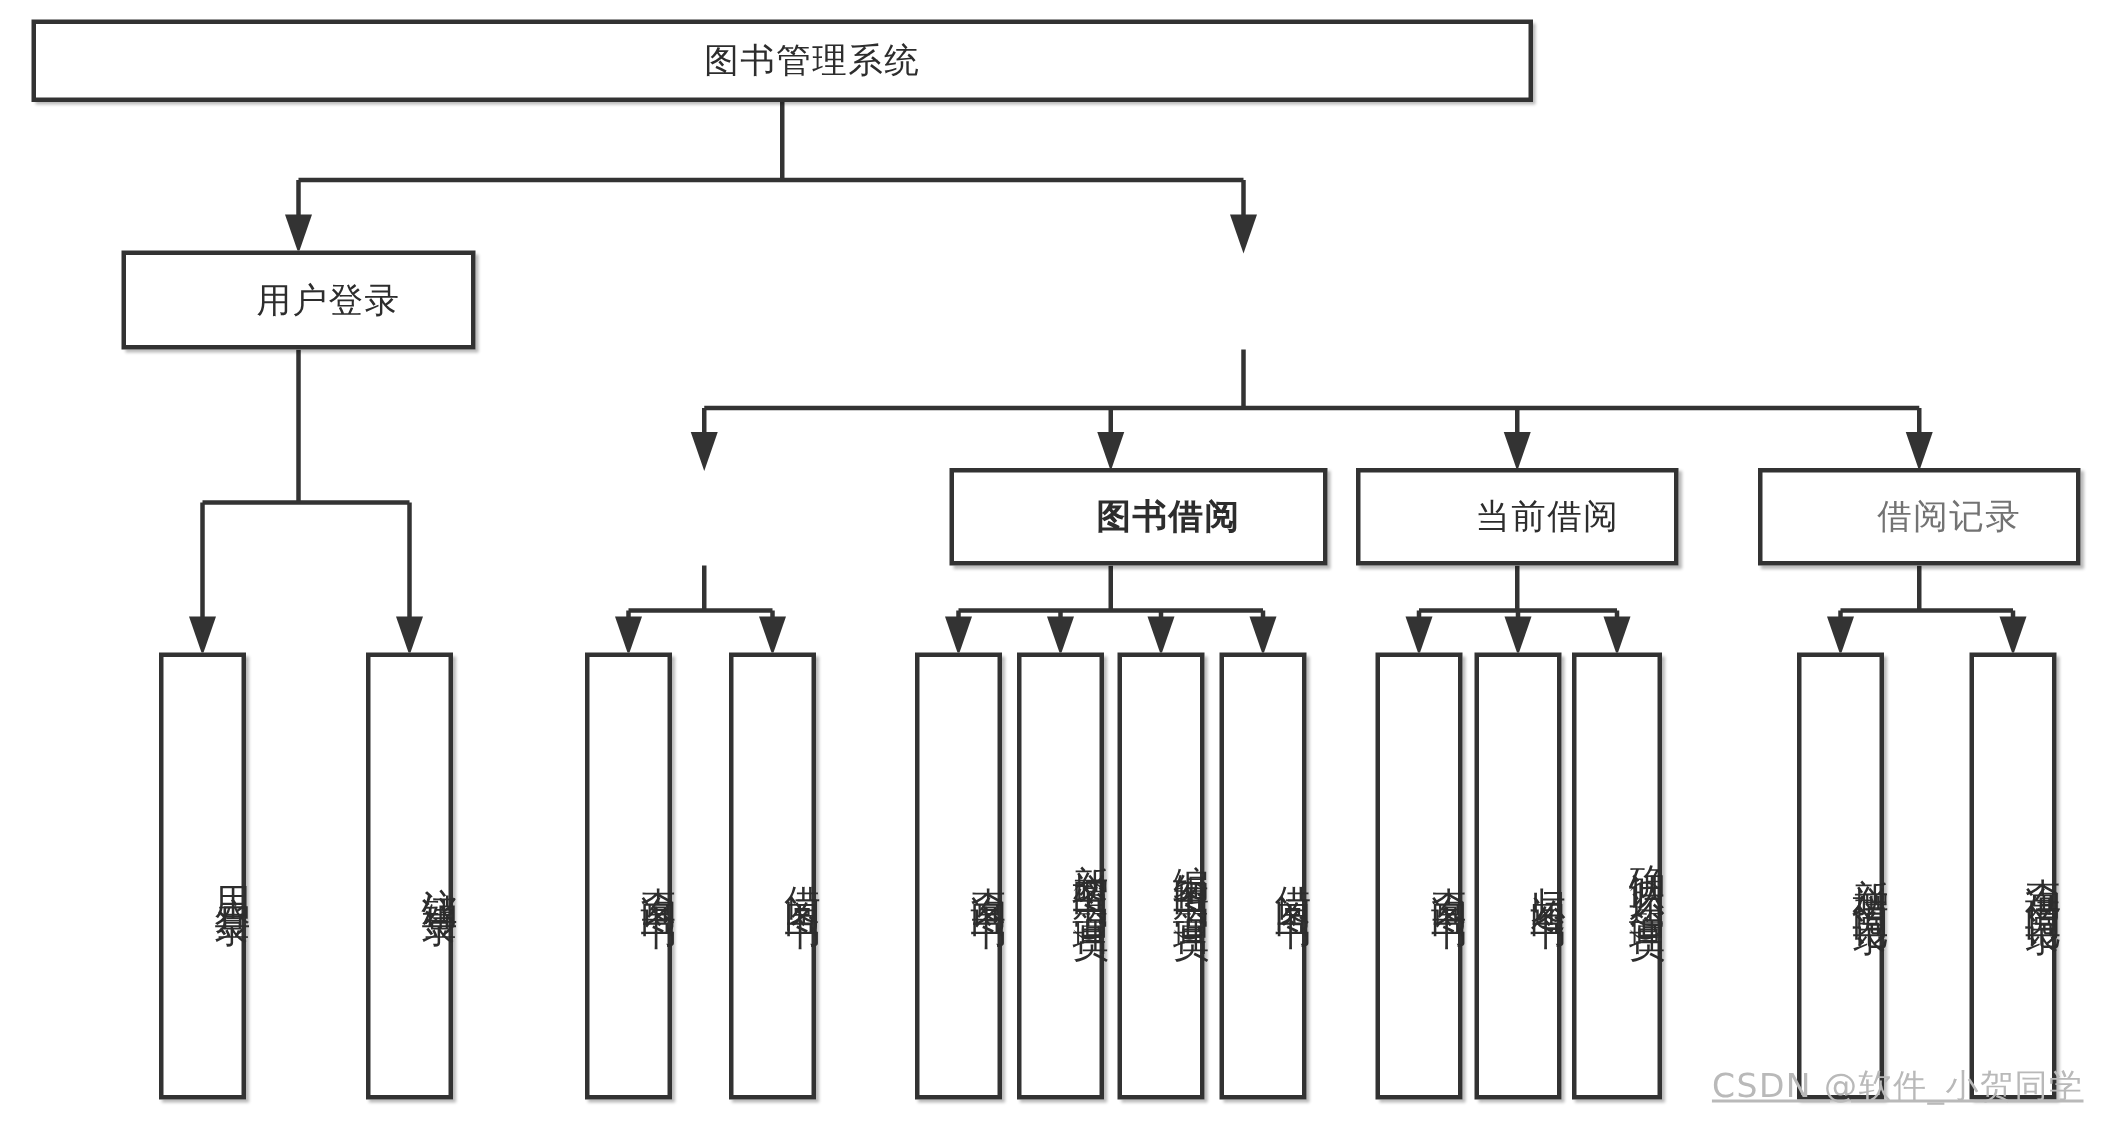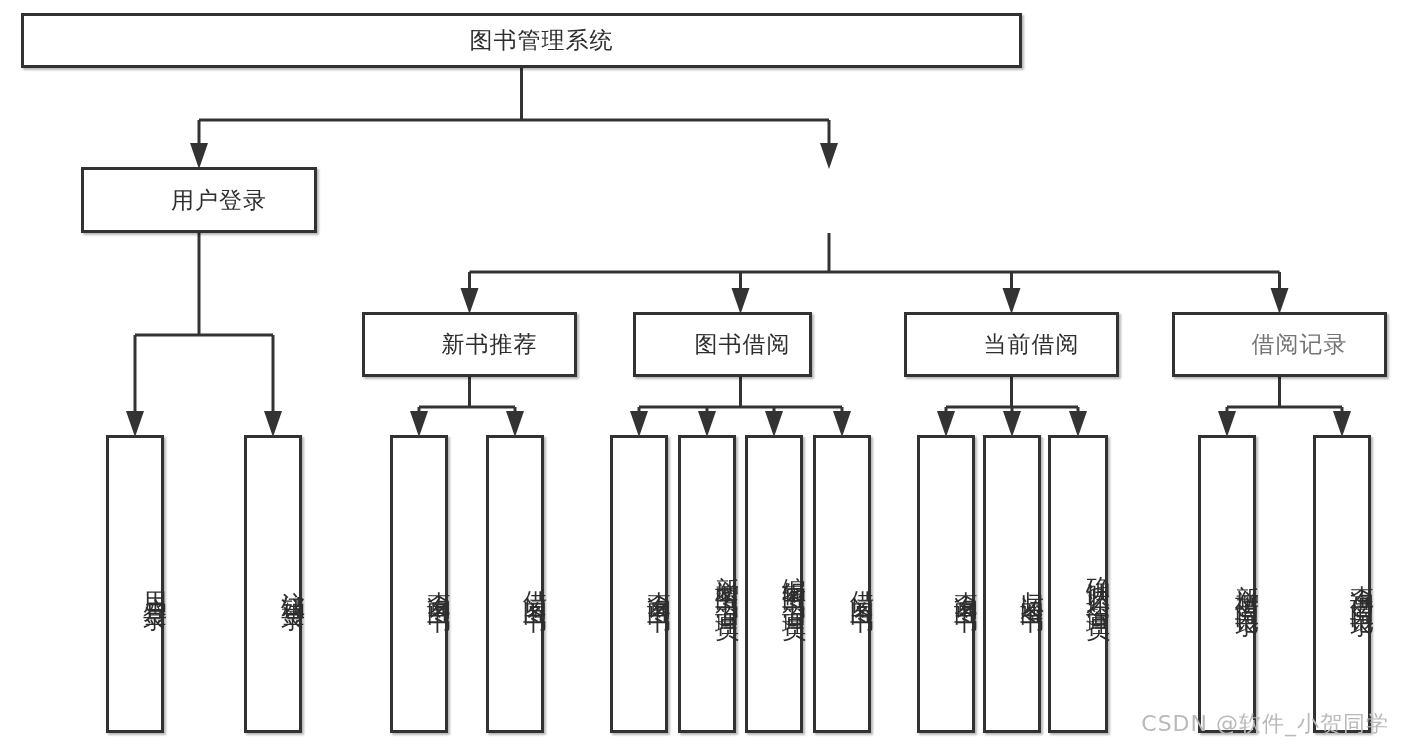--- a/index.html
+++ b/index.html
@@ -46,20 +46,21 @@
   }
   #watermark {
     position: absolute;
     right: 16px;
     bottom: 8px;
     font-size: 22px;
     color: rgba(185, 185, 185, 0.95);
     z-index: 3;
     letter-spacing: 1px;
     white-space: nowrap;
+    text-decoration: underline;
   }
 </style>
 </head>
 <body>
 
 <div id="canvas">
   <svg id="connectors" width="1405" height="747" viewBox="0 0 1405 747">
       <line x1="521.5" y1="68" x2="521.5" y2="120" stroke="#333333" stroke-width="3"></line>
       <line x1="199" y1="120" x2="829" y2="120" stroke="#333333" stroke-width="3"></line>
       <line x1="199" y1="120" x2="199" y2="145" stroke="#333333" stroke-width="3"></line>
@@ -111,22 +112,21 @@
       <line x1="1227" y1="407" x2="1227" y2="413" stroke="#333333" stroke-width="3"></line>
       <polygon points="1218,411 1236,411 1227,437" fill="#333333"></polygon>
       <line x1="1342" y1="407" x2="1342" y2="413" stroke="#333333" stroke-width="3"></line>
       <polygon points="1333,411 1351,411 1342,437" fill="#333333"></polygon>
     </svg>
 
   <div class="node h" style="left: 21px; top: 13px; width: 1001px; height: 55px; border-color: rgb(50, 50, 50); background: rgb(255, 255, 255); color: rgb(45, 45, 45);">图书管理系统</div>
 
   <div class="node h" style="left: 81px; top: 167px; width: 236px; height: 66px; border-color: rgb(50, 50, 50); background: rgb(255, 255, 255); color: rgb(45, 45, 45);">用户登录</div>
 
-  <div class="node h" style="left: 362px; top: 312px; width: 215px; height: 65px; border-color: rgb(50, 50, 50); background: rgb(255, 255, 255); color: rgb(45, 45, 45);">新书推荐</div>
-  <div class="node h" style="left: 633px; top: 312px; width: 179px; height: 65px; border-color: rgb(50, 50, 50); background: rgb(255, 255, 255); color: rgb(45, 45, 45);">图书借阅</div>
+  <div class="node h" style="left: 633px; top: 312px; width: 252px; height: 65px; border-color: rgb(50, 50, 50); background: rgb(255, 255, 255); color: rgb(45, 45, 45); font-weight: bold;">图书借阅</div>
   <div class="node h" style="left: 904px; top: 312px; width: 215px; height: 65px; border-color: rgb(50, 50, 50); background: rgb(255, 255, 255); color: rgb(45, 45, 45); text-align: right;">当前借阅</div>
   <div class="node h" style="left: 1172px; top: 312px; width: 215px; height: 65px; border-color: rgb(50, 50, 50); background: rgb(255, 255, 255); color: #737373;">借阅记录</div>
 
   <div class="node v" style="left: 106px; top: 435px; width: 58px; height: 298px; border-color: rgb(50, 50, 50); background: rgb(255, 255, 255); color: rgb(45, 45, 45);">用户登录</div>
   <div class="node v" style="left: 244px; top: 435px; width: 58px; height: 298px; border-color: rgb(50, 50, 50); background: rgb(255, 255, 255); color: rgb(45, 45, 45);">注销登录</div>
 
   <div class="node v" style="left: 390px; top: 435px; width: 58px; height: 298px; border-color: rgb(50, 50, 50); background: rgb(255, 255, 255); color: rgb(45, 45, 45);">查询图书</div>
   <div class="node v" style="left: 486px; top: 435px; width: 58px; height: 298px; border-color: rgb(50, 50, 50); background: rgb(255, 255, 255); color: rgb(45, 45, 45);">借阅图书</div>
 
   <div class="node v" style="left: 610px; top: 435px; width: 58px; height: 298px; border-color: rgb(50, 50, 50); background: rgb(255, 255, 255); color: rgb(45, 45, 45);">查询图书</div>

